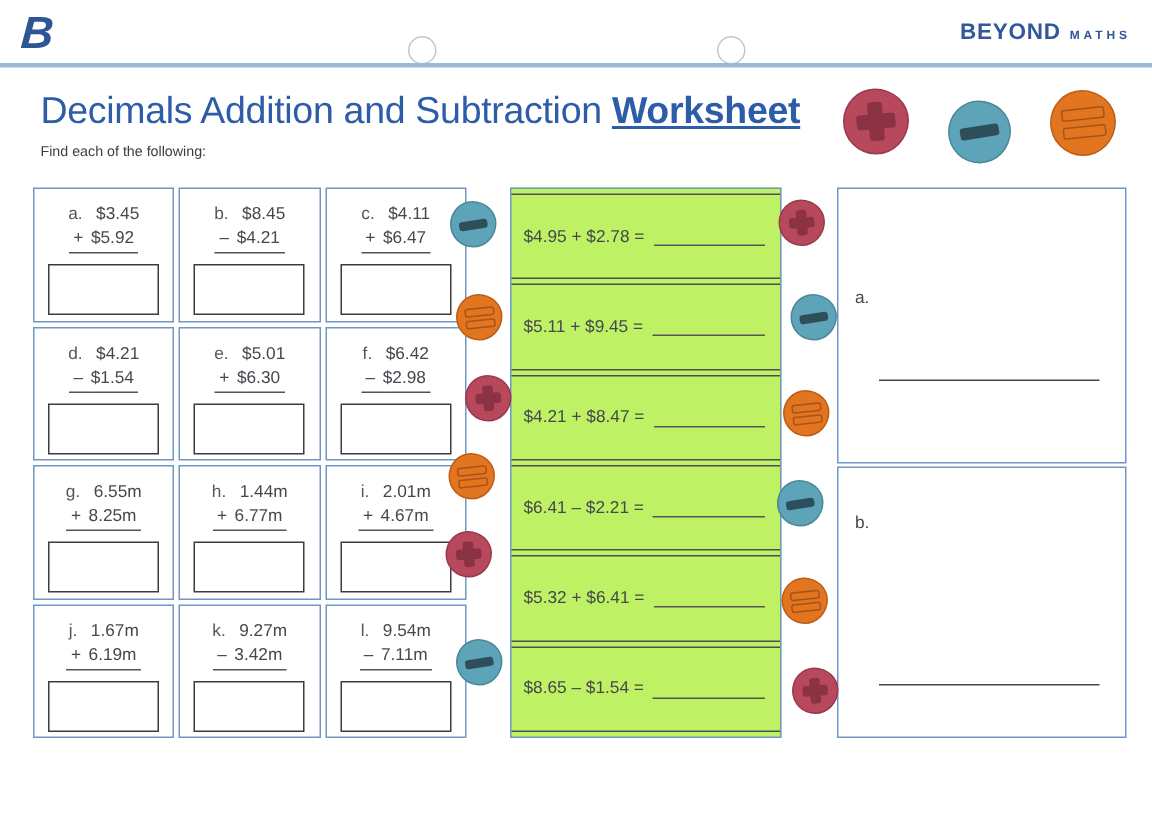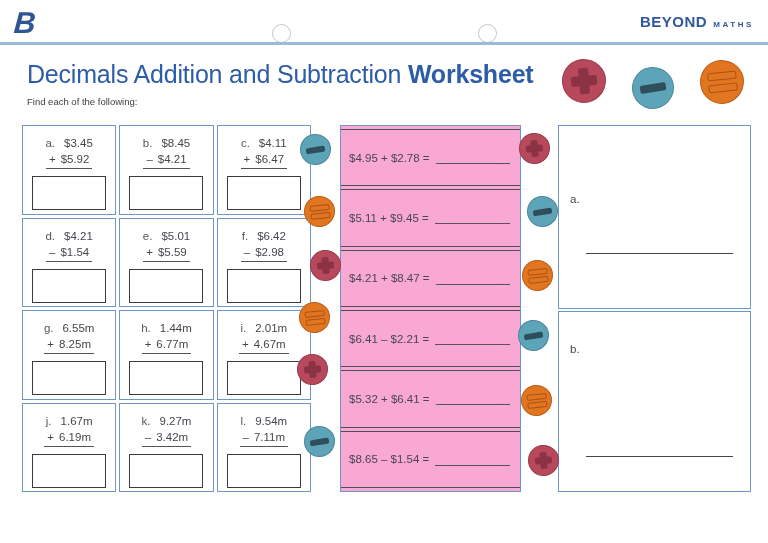--- a/index.html
+++ b/index.html
@@ -36,21 +36,21 @@
   .header-rule {
     position:absolute; left:0; top:42px; width:768px; height:3px;
     background:#9bbad7;
   }
 
   
   .page-title {
     position:absolute; left:27px; top:60px;
     font-size:25px; color:#2d5ca8; font-weight:400; letter-spacing:-0.2px;
   }
-  .page-title b { font-weight:700; }
+  .page-title b { font-weight:700;text-decoration:underline; }
   .instruction {
     position:absolute; left:27px; top:96px;
     font-size:9.5px; color:#3c3c44;
   }
 
   
   .deco {
     position:absolute; border-radius:48% 52% 50% 50% / 50% 48% 52% 50%;
     z-index:5;
   }
@@ -84,21 +84,21 @@
     border-bottom:1.4px solid #53535b; display:flex; gap:5px;
   }
   .vp-answer-box {
     width:74px; height:34px; margin-top:7px;
     border:1.6px solid #3b3b41; background:#fff;
   }
 
   
   .hcol {
     position:absolute; left:340px; top:125px; width:181px; height:367px;
-    border:1.6px solid #7096c4; background:#f9a8d4; z-index:1;
+    border:1.6px solid #7096c4; background:#bef264; z-index:1;
     display:flex; flex-direction:column; gap:3px; padding:3px 0;
   }
   .hrow {
     flex:1; border-top:1.1px solid #4e4e55; border-bottom:1.1px solid #4e4e55;
     display:flex; align-items:center; padding-left:8px;
     font-size:11.5px;
   }
   .hline {
     flex:1; max-width:102px; height:13px; margin:0 10px 0 6px;
     border-bottom:1.3px solid #55555b;
@@ -257,21 +257,21 @@
       <div class="vp-answer-box"></div>
     </div>
 
     <div class="vcell">
       <div class="vp-top">
         <span class="vp-label">e.</span>
         <span>$5.01</span>
       </div>
       <div class="vp-bottom">
         <span>+</span>
-        <span>$5.59</span>
+        <span>$6.30</span>
       </div>
       <div class="vp-answer-box"></div>
     </div>
 
     <div class="vcell">
       <div class="vp-top">
         <span class="vp-label">f.</span>
         <span>$6.42</span>
       </div>
       <div class="vp-bottom">

